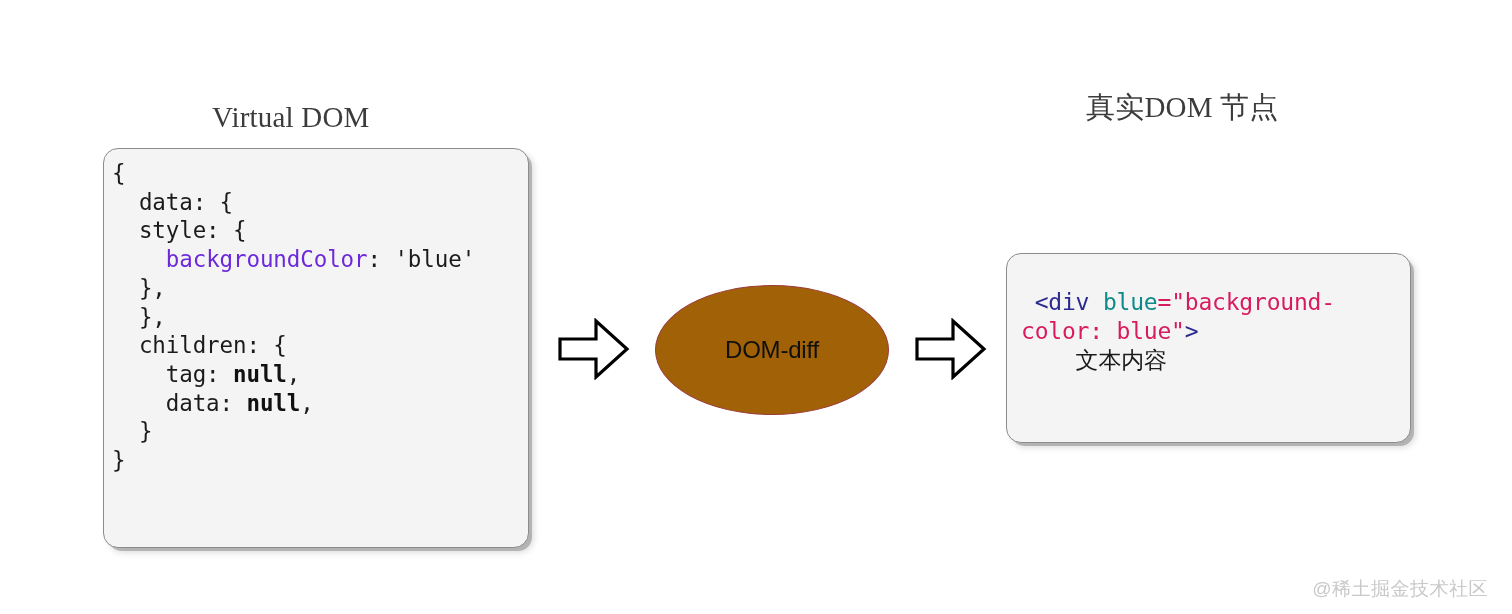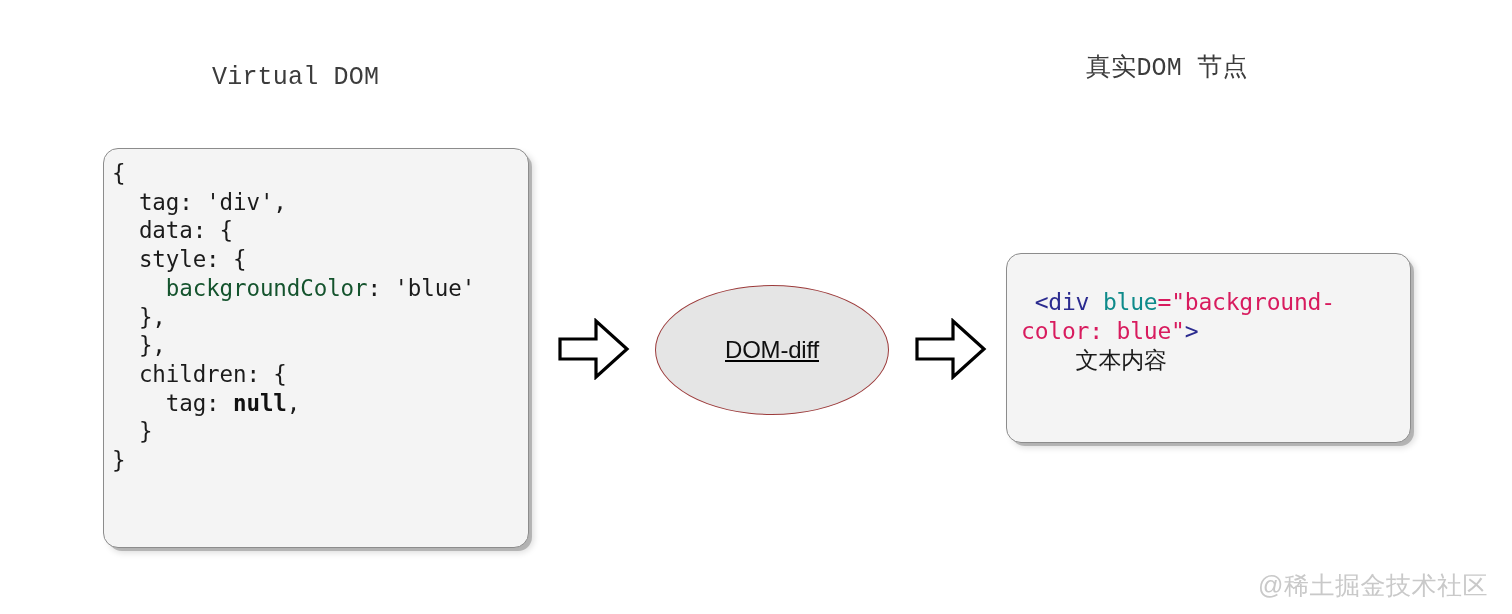--- a/index.html
+++ b/index.html
@@ -13,25 +13,26 @@
     position: relative;
     overflow: hidden;
     font-family: "Liberation Sans", sans-serif;
     -webkit-font-smoothing: antialiased;
   }
 
   
   .title {
     position: absolute;
     color: #3c3c3c;
-    font-size: 25px;
+    font-size: 29px;
     font-weight: 400;
     letter-spacing: 0.2px;
     white-space: nowrap;
-    font-family: Liberation Mono, monospace;
+    font-family: Liberation Serif, serif;
+    margin-top: 38px;
   }
   #title-left  { left: 212px; top: 63px; }
   #title-right { left: 1086px; top: 50px; }
 
   
   .code-card {
     position: absolute;
     background: #f4f4f4;
     border: 1.6px solid #8c8c8c;
     border-radius: 15px;
@@ -62,21 +63,21 @@
     line-height: 28.7px;
     color: #1b1b1b;
     white-space: pre;
     letter-spacing: -0.1px;
   }
   #realdom-card .code-line {
     font-size: 23px;
     line-height: 29px;
     letter-spacing: -0.2px;
   }
-  .tok-key      { color: #14532d; }
+  .tok-key      { color: #6d28d9; }
   .tok-null     { color: #111111; font-weight: bold; }
   .tok-punct    { color: #1b1b1b; }
   .tok-tag      { color: #2b2b8f; font-weight: normal; }
   .tok-attr     { color: #0e8a8a; }
   .tok-attrval  { color: #d81b5e; }
   .tok-text-cn  { color: #1b1b1b; }
 
   
   .arrow {
     position: absolute;
@@ -85,64 +86,63 @@
   #arrow-2 { left: 915px; top: 318px; }
 
   
   #dom-diff-ellipse {
     position: absolute;
     left: 655px;
     top: 285px;
     width: 234px;
     height: 130px;
     border-radius: 50%;
-    background: #e5e5e5;
+    background: #a16207;
     border: 1.7px solid #9c3b3b;
     box-sizing: border-box;
     display: flex;
     align-items: center;
     justify-content: center;
-    text-decoration: underline;
   }
   #dom-diff-label {
     font-size: 24px;
     color: #101010;
     font-family: "Liberation Sans", sans-serif;
     letter-spacing: -0.2px;
   }
 
   
   #watermark {
     position: absolute;
     right: 24px;
     bottom: 12px;
     color: #c9c9c9;
-    font-size: 25px;
+    font-size: 19px;
     letter-spacing: 0.5px;
     font-family: "Liberation Sans", "DejaVu Sans", sans-serif;
     white-space: nowrap;
   }
 </style>
 </head>
 <body>
 
 <div class="title" id="title-left">Virtual DOM</div>
 
 <div class="title" id="title-right">真实DOM 节点</div>
 
 <div class="code-card" id="vdom-card">
     <div class="code-line"><span class="tok-punct">{</span></div>
-    <div class="code-line"><span class="tok-punct">  tag: </span><span class="tok-string">'div'</span><span class="tok-punct">,</span></div>
     <div class="code-line"><span class="tok-punct">  data: {</span></div>
     <div class="code-line"><span class="tok-punct">  style: {</span></div>
     <div class="code-line"><span class="tok-punct">    </span><span class="tok-key">backgroundColor</span><span class="tok-punct">: </span><span class="tok-string">'blue'</span></div>
     <div class="code-line"><span class="tok-punct">  },</span></div>
     <div class="code-line"><span class="tok-punct">  },</span></div>
     <div class="code-line"><span class="tok-punct">  children: {</span></div>
     <div class="code-line"><span class="tok-punct">    tag: </span><span class="tok-null">null</span><span class="tok-punct">,</span></div>
+    <div class="code-line"><span class="tok-punct">    data: </span><span class="tok-null">null</span><span class="tok-punct">,</span></div>
     <div class="code-line"><span class="tok-punct">  }</span></div>
     <div class="code-line"><span class="tok-punct">}</span></div>
   </div>
 
 <div class="arrow" id="arrow-1">
   <svg width="72" height="62" viewBox="0 0 72 62" aria-hidden="true">
     <polygon points="2,21 38,21 38,3 69,31 38,59 38,41 2,41" fill="#ffffff" stroke="#000000" stroke-width="3.2" stroke-linejoin="miter"></polygon>
   </svg>
 </div>
 

